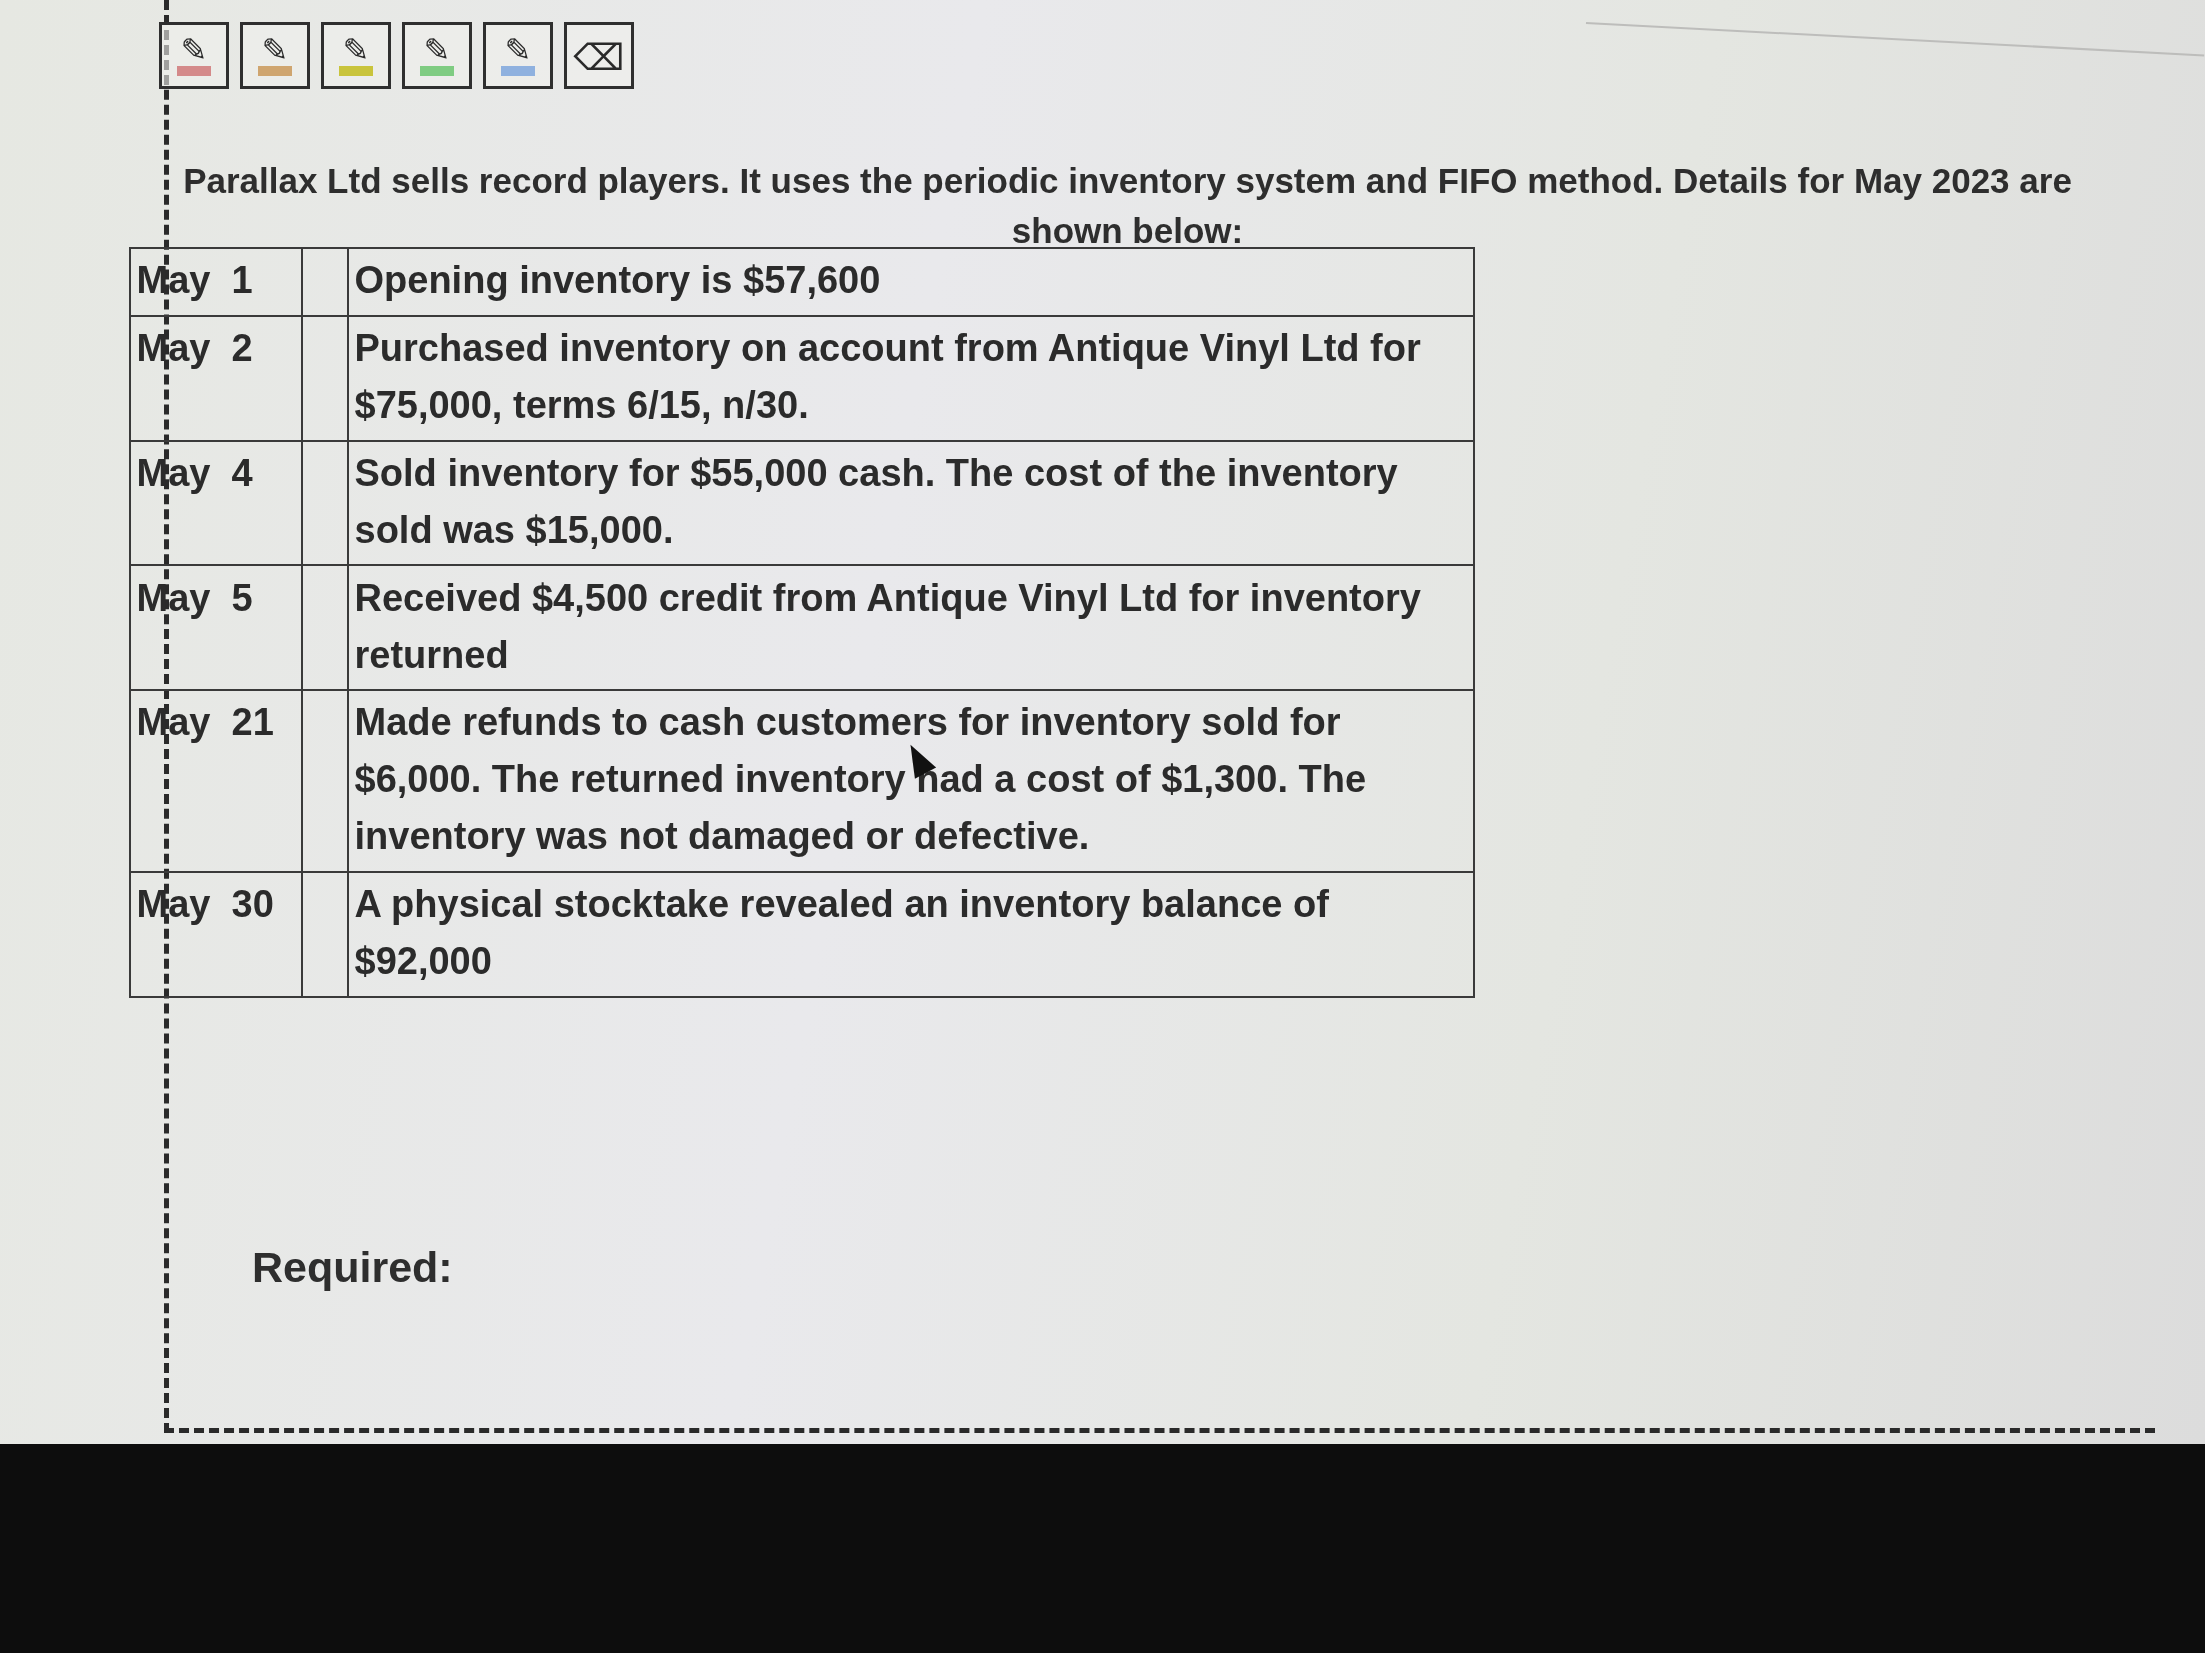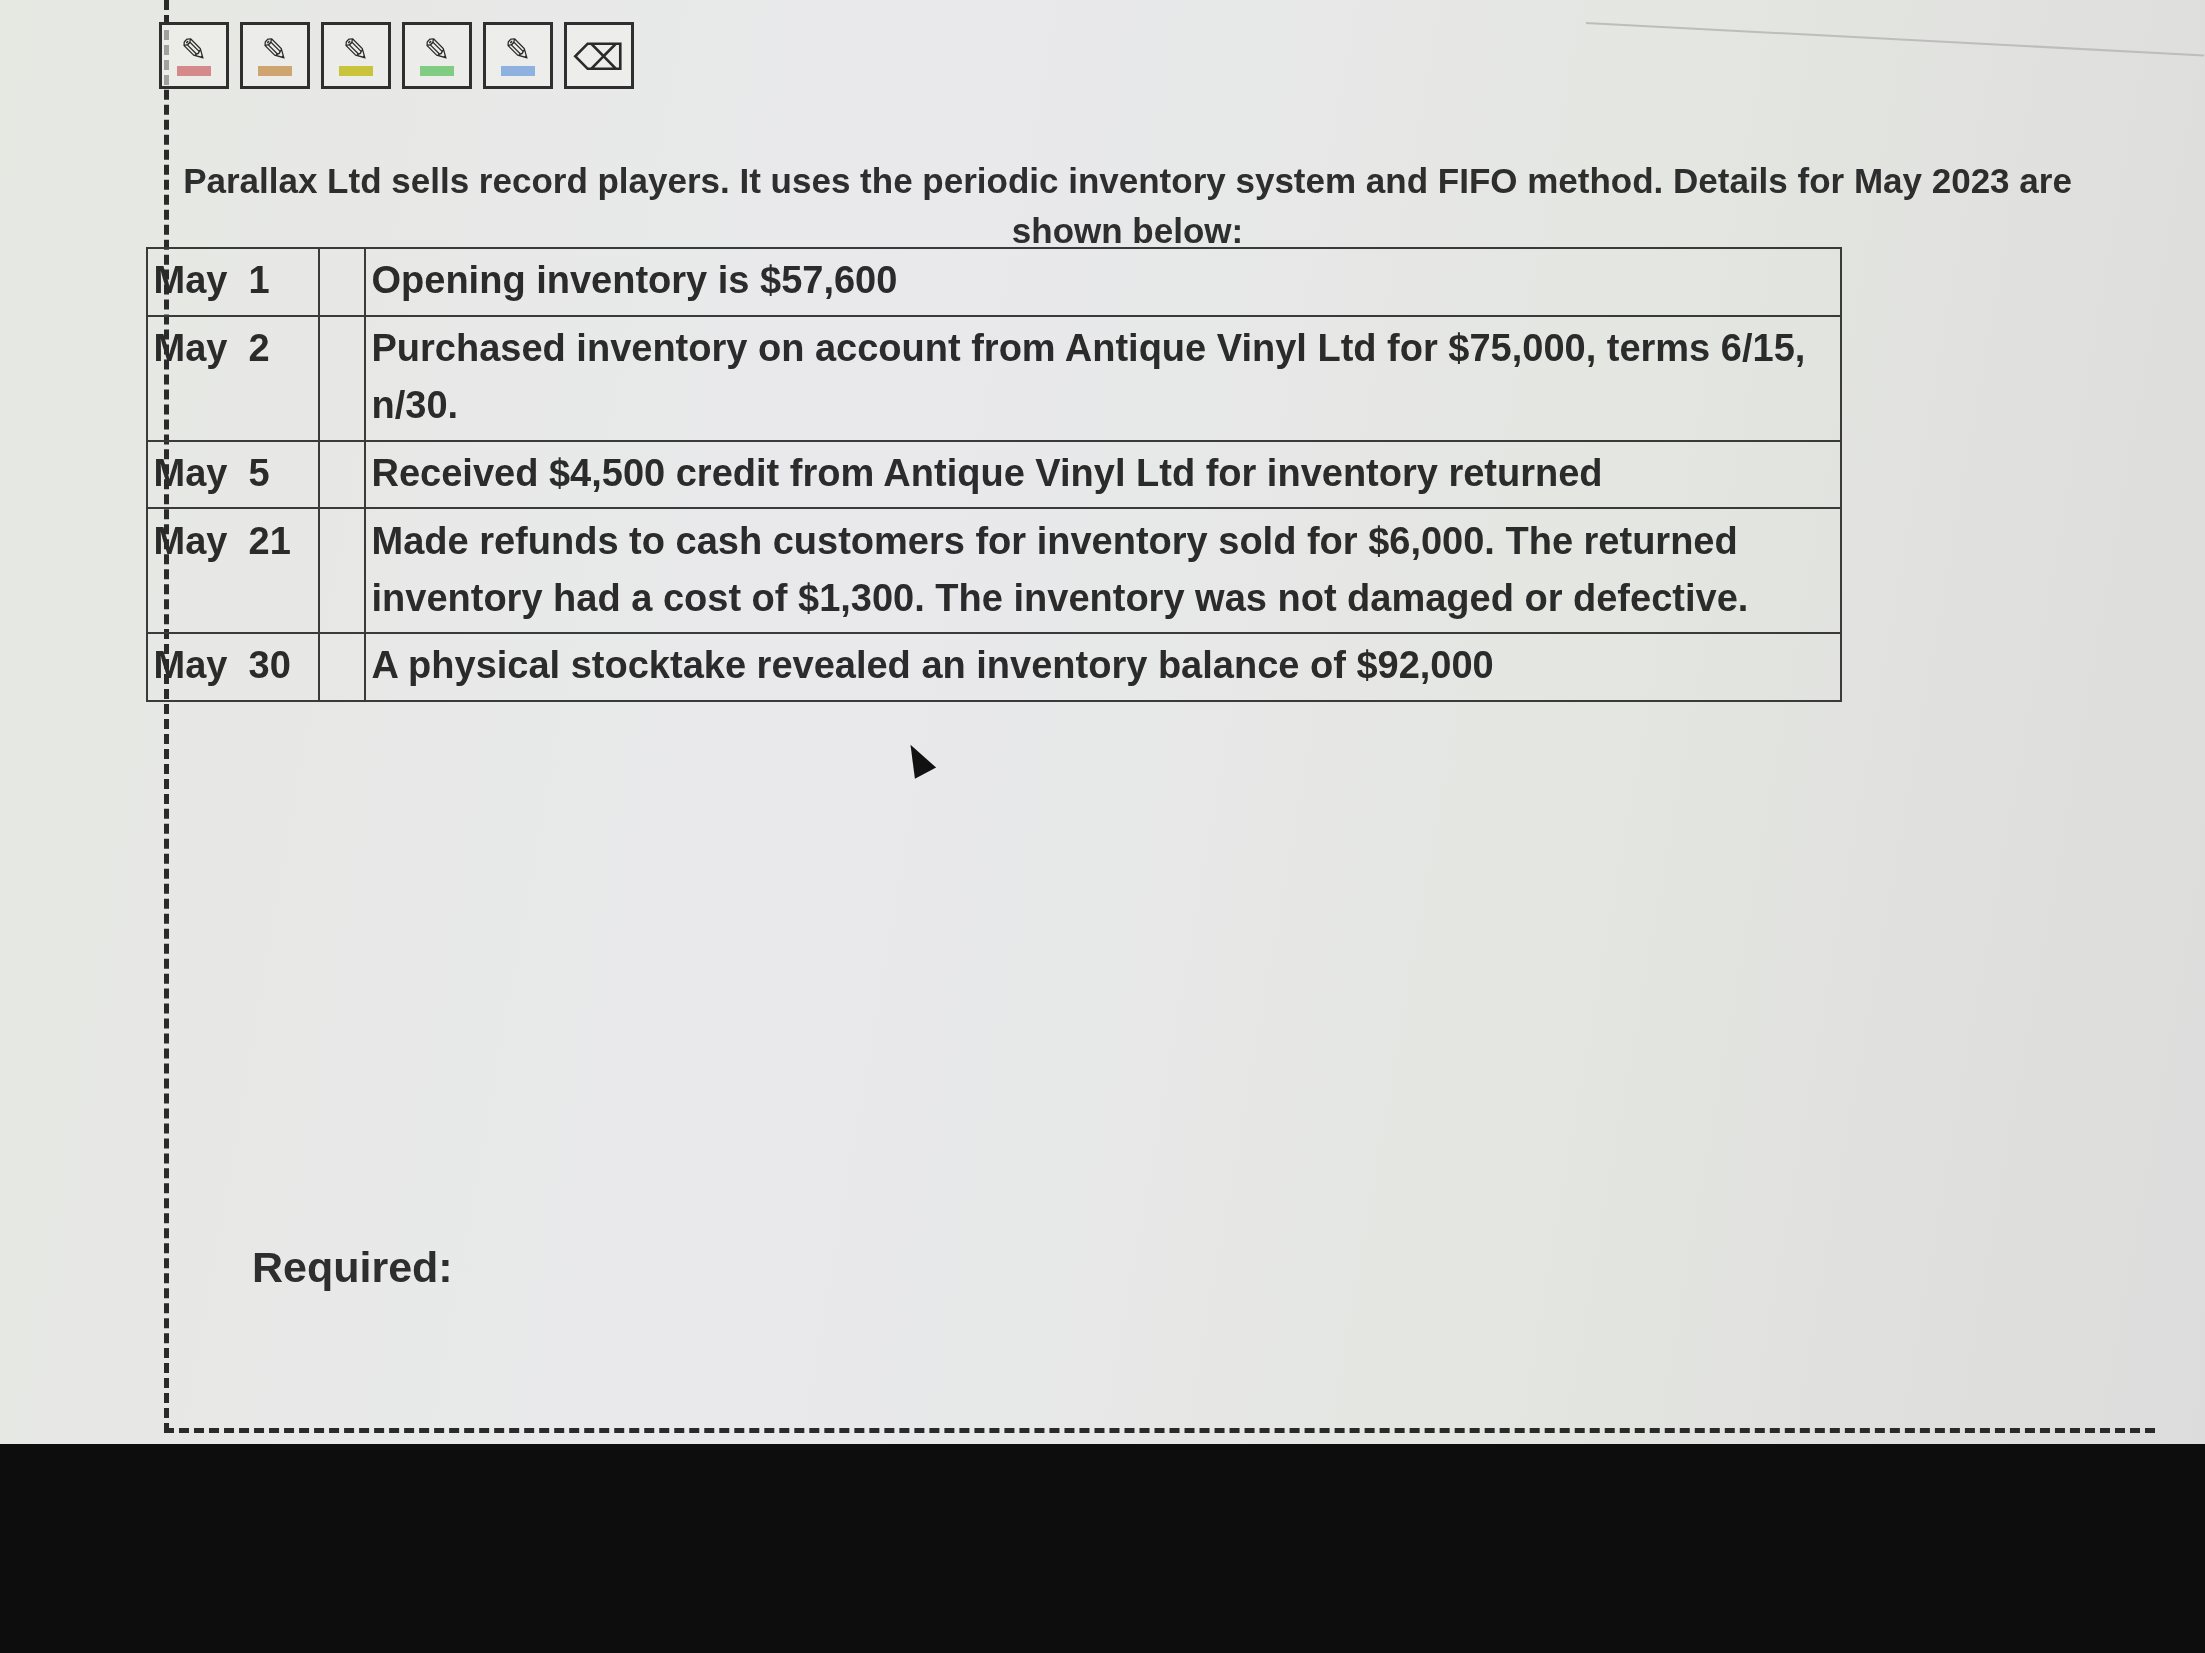--- a/index.html
+++ b/index.html
@@ -82,23 +82,23 @@
       top: 121px;
       width: 1947px;
       font-size: 35px;
       line-height: 50px;
       font-weight: bold;
       color: #2e2e2e;
       text-align: center;
     }
     table.transactions {
       position: absolute;
-      left: 146px;
+      left: 129px;
       top: 247px;
-      width: 1696px;
+      width: 1346px;
       border-collapse: collapse;
       font-size: 38px;
       line-height: 57px;
       font-weight: bold;
       color: #2b2b2b;
     }
     table.transactions td {
       border: 2.7px solid #3a3a3a;
       vertical-align: top;
       padding: 3.3px 5.5px 5.5px 5.5px;
@@ -182,20 +182,25 @@
         <td class="date-cell">May  1</td>
         <td class="gap-cell"></td>
         <td>Opening inventory is $57,600</td>
       </tr>
       <tr>
         <td class="date-cell">May  2</td>
         <td class="gap-cell"></td>
         <td>Purchased inventory on account from Antique Vinyl Ltd for $75,000, terms 6/15, n/30.</td>
       </tr>
       <tr>
+        <td class="date-cell">May  4</td>
+        <td class="gap-cell"></td>
+        <td>Sold inventory for $55,000 cash. The cost of the inventory sold was $15,000.</td>
+      </tr>
+      <tr>
         <td class="date-cell">May  5</td>
         <td class="gap-cell"></td>
         <td>Received $4,500 credit from Antique Vinyl Ltd for inventory returned</td>
       </tr>
       <tr>
         <td class="date-cell">May  21</td>
         <td class="gap-cell"></td>
         <td>Made refunds to cash customers for inventory sold for $6,000. The returned inventory had a cost of $1,300. The inventory was not damaged or defective.</td>
       </tr>
       <tr>

